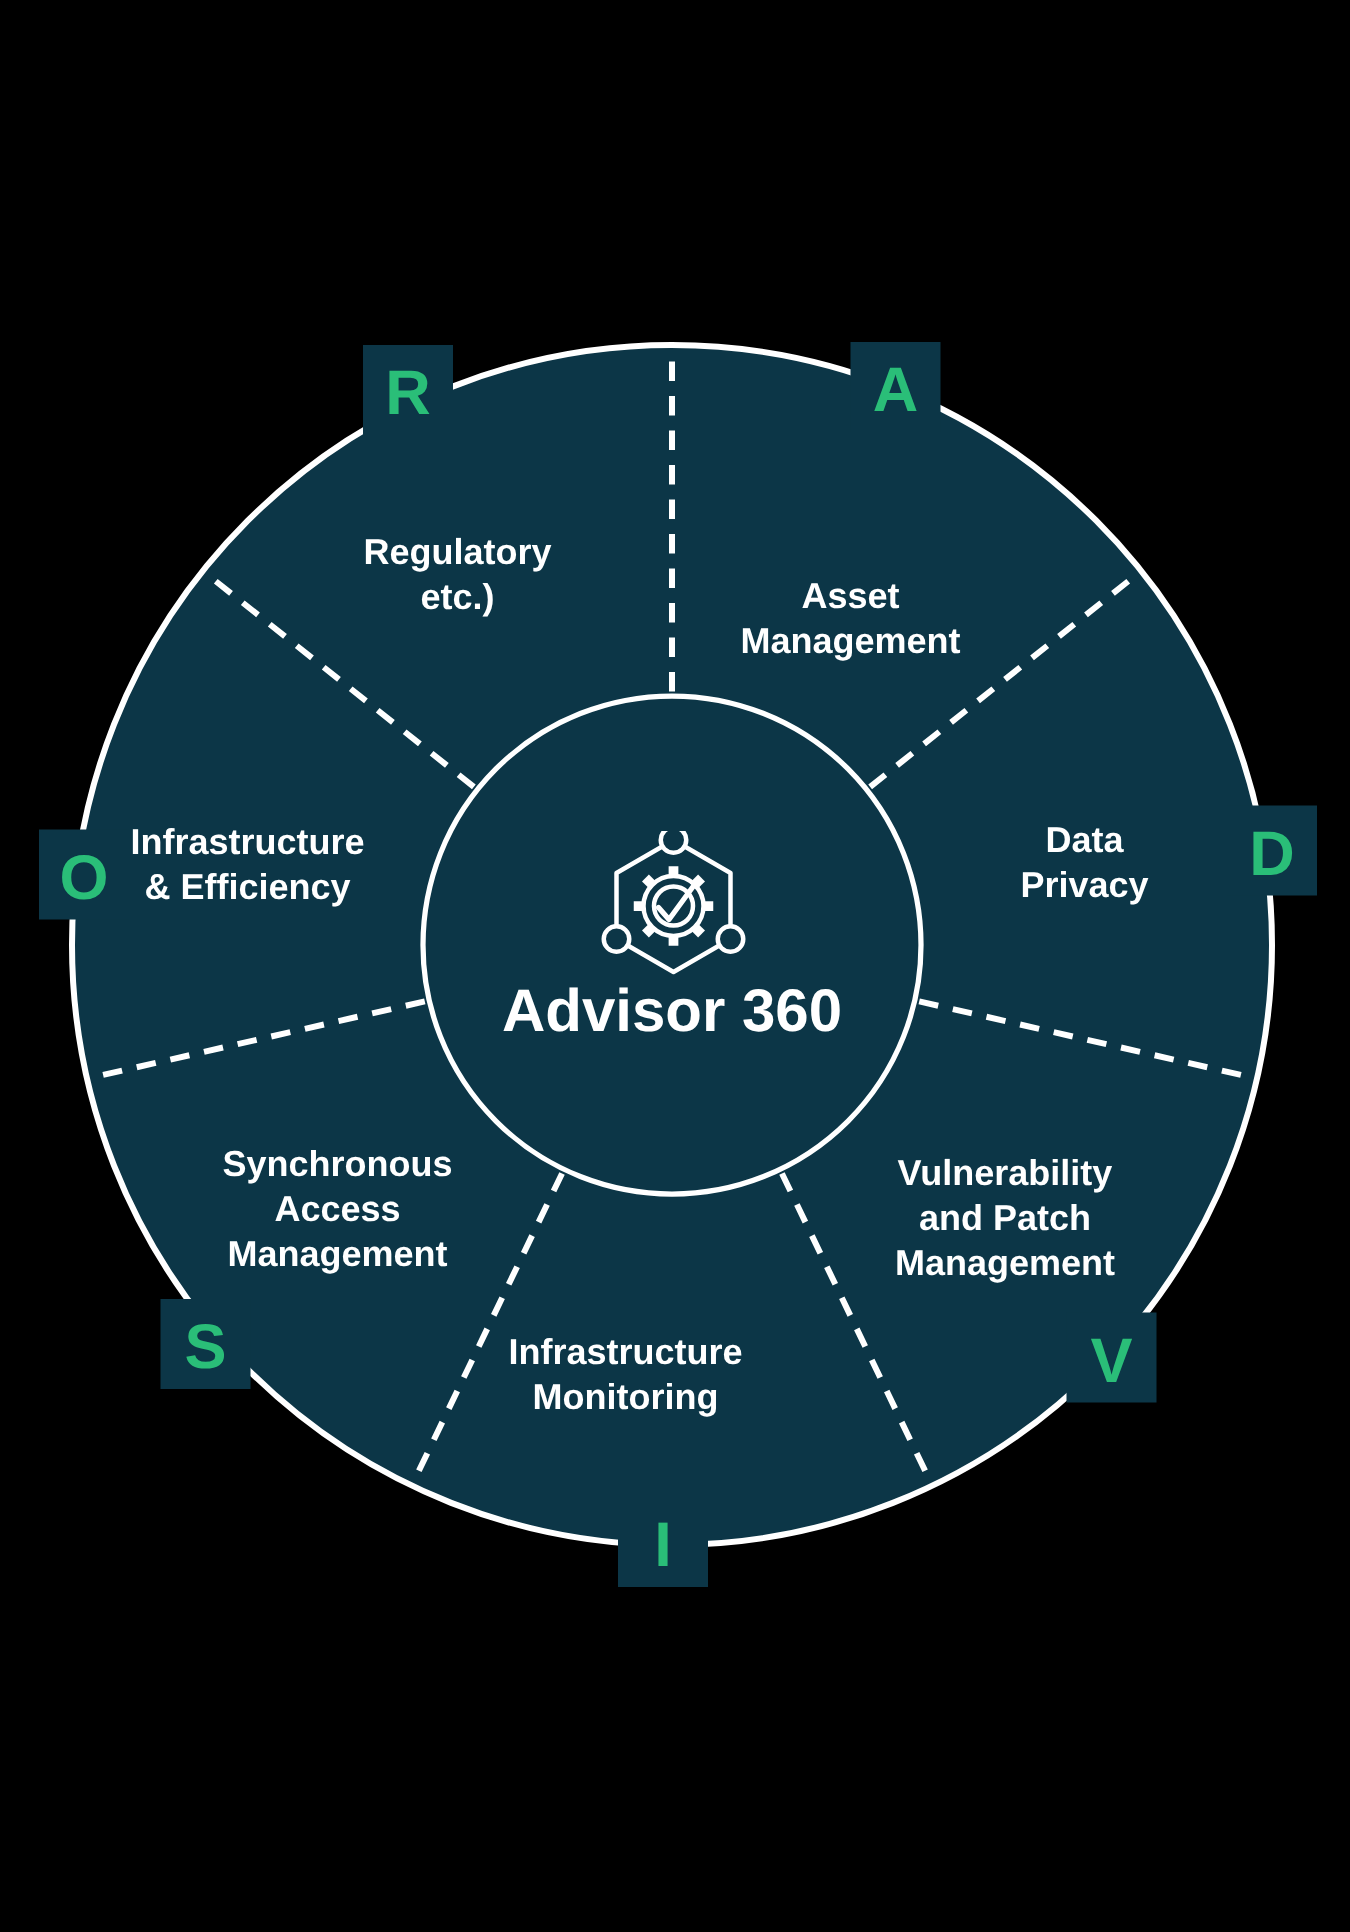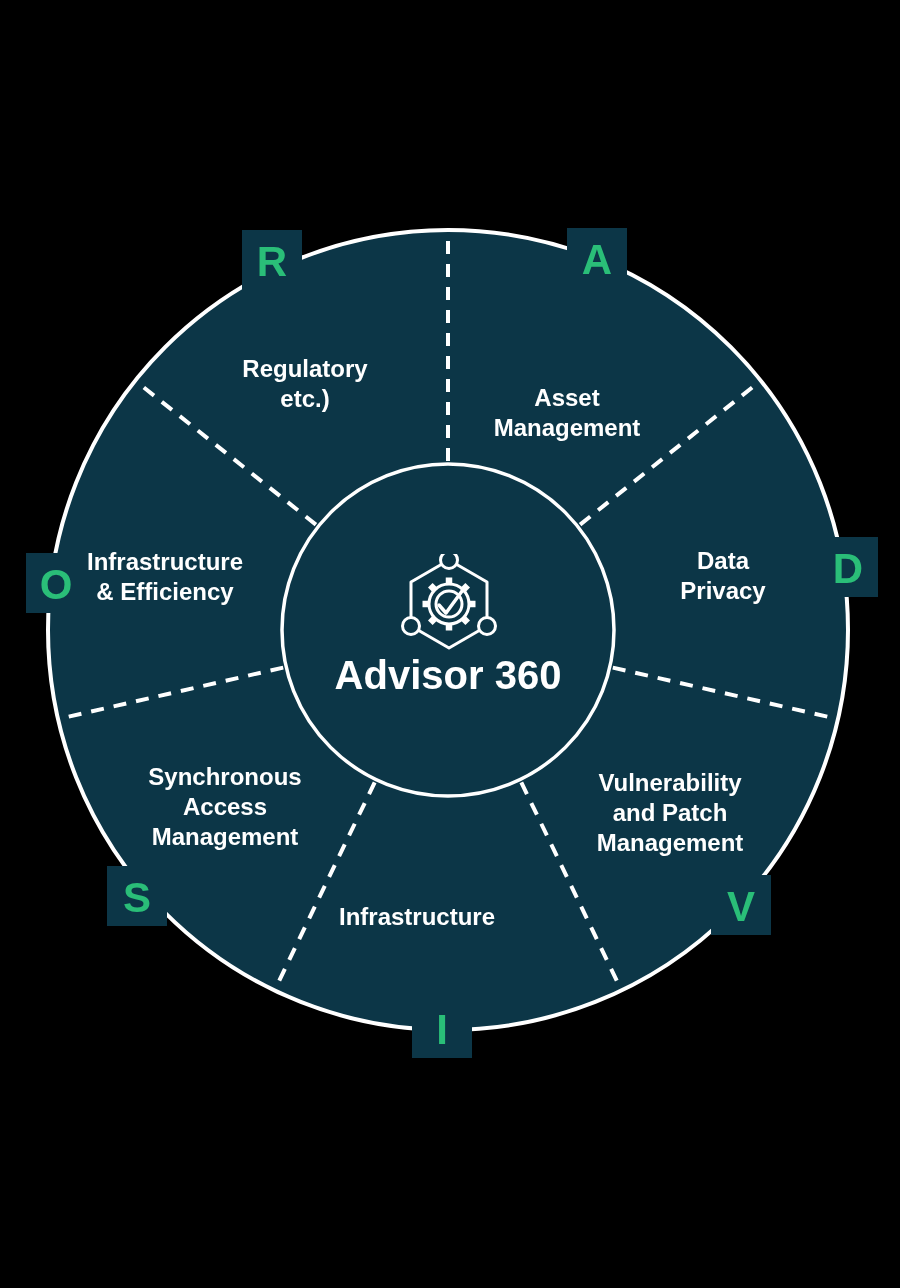--- a/index.html
+++ b/index.html
@@ -122,20 +122,21 @@
         <div>Data</div>
         <div>Privacy</div>
       </div>
       <div class="seg-label" style="left: 670px; top: 813px;">
         <div>Vulnerability</div>
         <div>and Patch</div>
         <div>Management</div>
       </div>
       <div class="seg-label" style="left: 417px; top: 917px;">
         <div>Infrastructure</div>
+        <div>Monitoring</div>
       </div>
       <div class="seg-label" style="left: 225px; top: 807px;">
         <div>Synchronous</div>
         <div>Access</div>
         <div>Management</div>
       </div>
       <div class="seg-label" style="left: 165px; top: 577px;">
         <div>Infrastructure</div>
         <div>&amp; Efficiency</div>
       </div>

